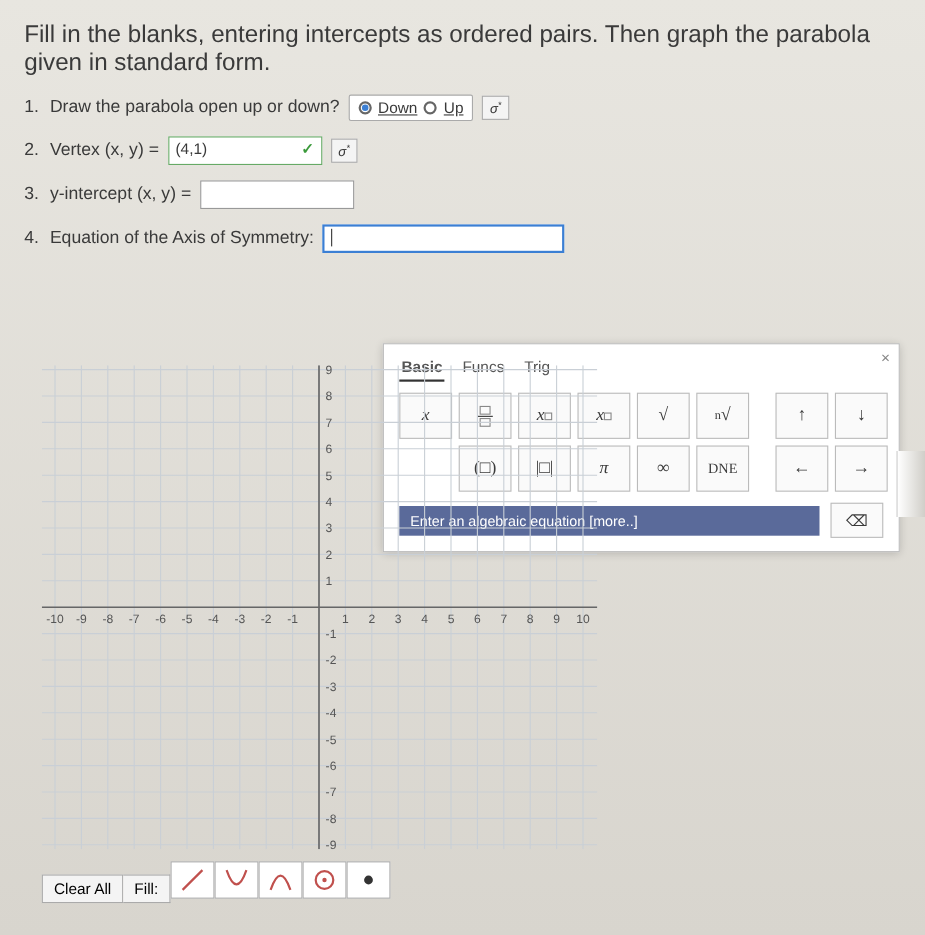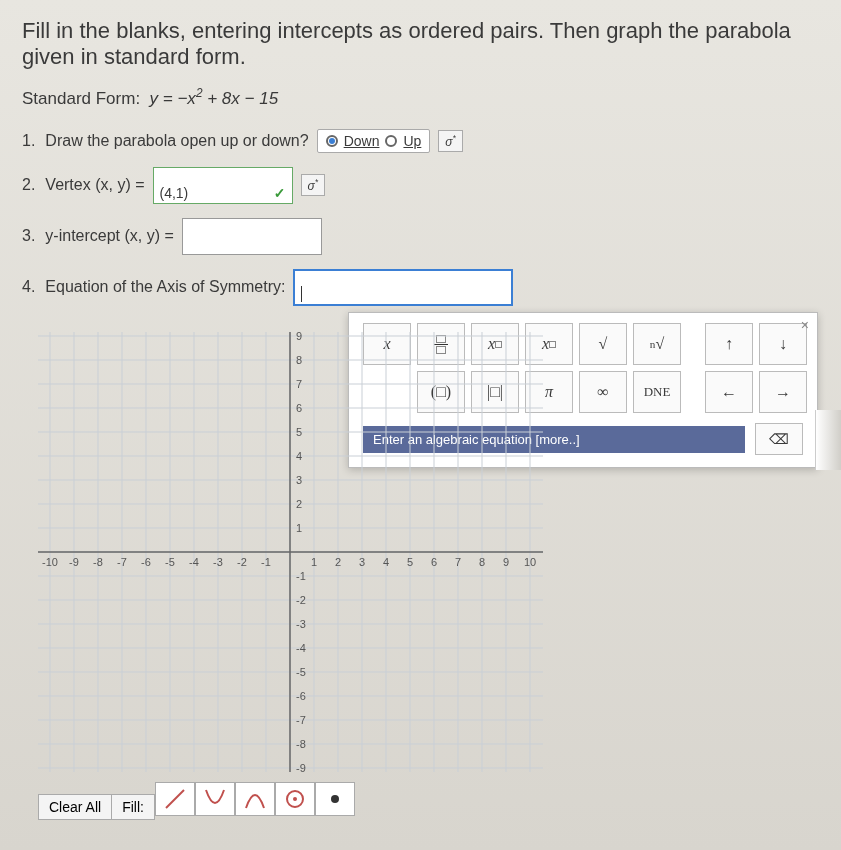--- a/index.html
+++ b/index.html
@@ -15,21 +15,21 @@
 .instructions { font-size: 22px; margin-bottom: 16px; }
 .form-line { font-size: 17px; margin-bottom: 20px; }
 .form-line .eq { font-style: italic; }
 .q { font-size: 16px; margin: 14px 0; display: flex; align-items: center; gap: 8px; }
 .q-num { margin-right: 2px; }
 .radio-group { display: inline-flex; align-items: center; border: 1px solid #aaa; background:#fff; padding:3px 8px; border-radius:2px; gap:6px;}
 .radio { width:12px; height:12px; border-radius:50%; border:2px solid #666; display:inline-block; position:relative;}
 .radio.sel::after{content:"";position:absolute;inset:1px;background:#3b7fd4;border-radius:50%;}
 .radio-label{font-size:14px;text-decoration:underline;}
 .preview-btn { border:1px solid #aaa; background:#f4f4f4; padding:2px 6px; font-size:12px; font-style:italic;}
-.input-box { border:1px solid #999; background:#fff; height:37px; padding:2px 6px; font-size:14px; display:inline-flex; align-items:flex-end; min-width:140px;}
+.input-box { border:1px solid #999; background:#fff; height:26px; padding:2px 6px; font-size:14px; display:inline-flex; align-items:flex-start; min-width:140px;}
 .input-box.ok { border-color:#6a6; }
 .check{color:#3a9a3a; font-weight:bold;}
 .input-box.active{border:2px solid #3b7fd4; min-width:220px;}
 .cursor{display:inline-block;width:1px;height:16px;background:#333;animation:blink 1s infinite;}
 @keyframes blink{50%{opacity:0;}}
 .italic{}
 
 
 .palette {
   position:absolute; left:348px; top:312px; width:470px;
@@ -59,24 +59,20 @@
 .right-edge{position:absolute;right:0;top:410px;width:26px;height:60px;background:linear-gradient(90deg,#fff,#d0cec8);border-left:1px solid #ccc;}
 sup{font-size:0.7em;}
 sub{font-size:0.7em;}
 </style>
 </head>
 <body>
 
 <div class="content">
   <p class="instructions">Fill in the blanks, entering intercepts as ordered pairs. Then graph the parabola given in standard form.</p>
 
-  <p class="form-line">
-    <span>Standard Form:</span>
-    &nbsp;<span class="eq">y = −x<sup>2</sup> + 8x − 15</span>
-  </p>
 
   <div class="q">
     <span class="q-num">1.</span>
     <span>Draw the parabola open up or down?</span>
     <span class="radio-group">
       <span class="radio sel"></span>
       <span class="radio-label">Down</span>
       <span class="radio"></span>
       <span class="radio-label">Up</span>
     </span>
@@ -103,20 +99,25 @@
     <span class="q-num">4.</span>
     <span>Equation of the Axis of Symmetry:</span>
     <span class="input-box active">
         <span class="cursor"></span>
       </span>
   </div>
 </div>
 
 <div class="palette">
   <span class="close">×</span>
+  <div class="tabs">
+    <div class="tab active">Basic</div>
+    <div class="tab">Funcs</div>
+    <div class="tab">Trig</div>
+  </div>
   <div class="btn-grid">
     <div class="pbtn">x</div>
     <div class="pbtn plain">
         <span style="display:flex;flex-direction:column;align-items:center;line-height:0.8;">
           <span style="border:1px solid #888;width:10px;height:8px;"></span>
           <span style="border-top:1px solid #333;width:14px;margin:1px 0;"></span>
           <span style="border:1px solid #888;width:10px;height:8px;"></span>
         </span>
       </div>
     <div class="pbtn">x<sup style="border:1px solid #888;width:7px;height:7px;display:inline-block;"></sup></div>

